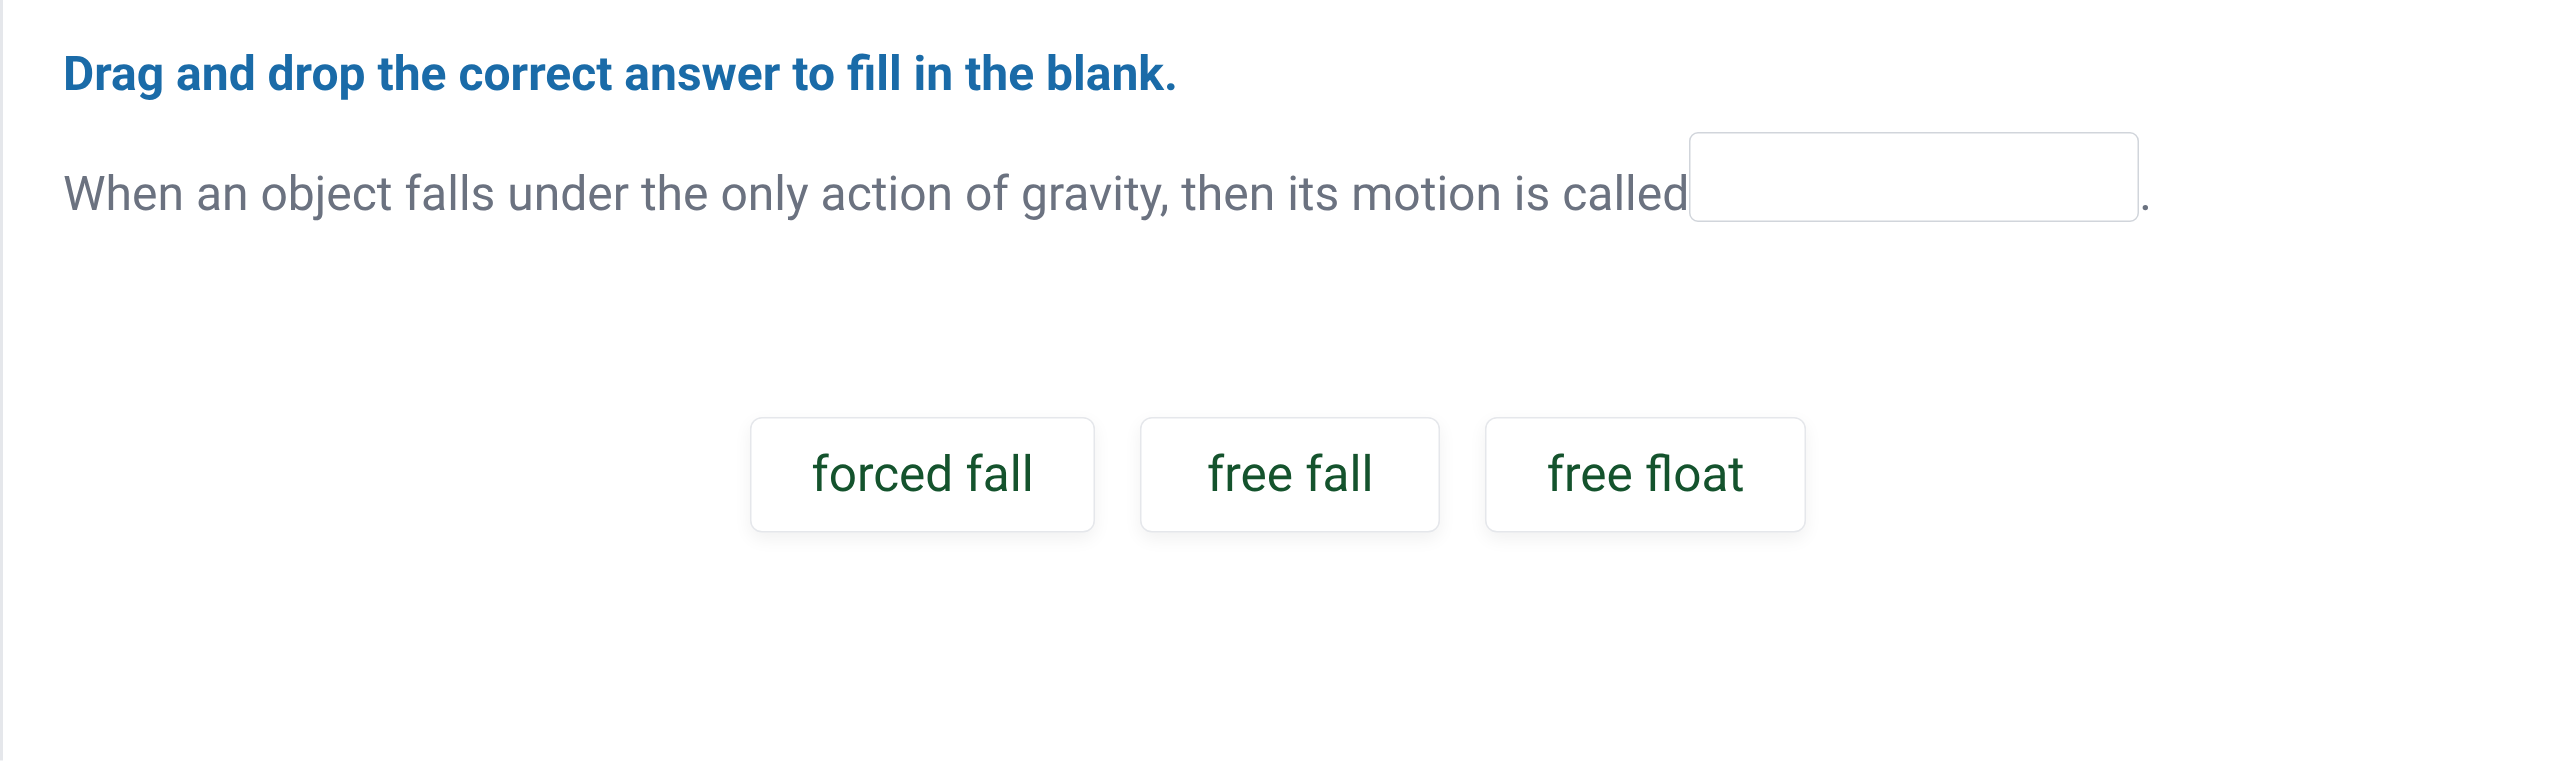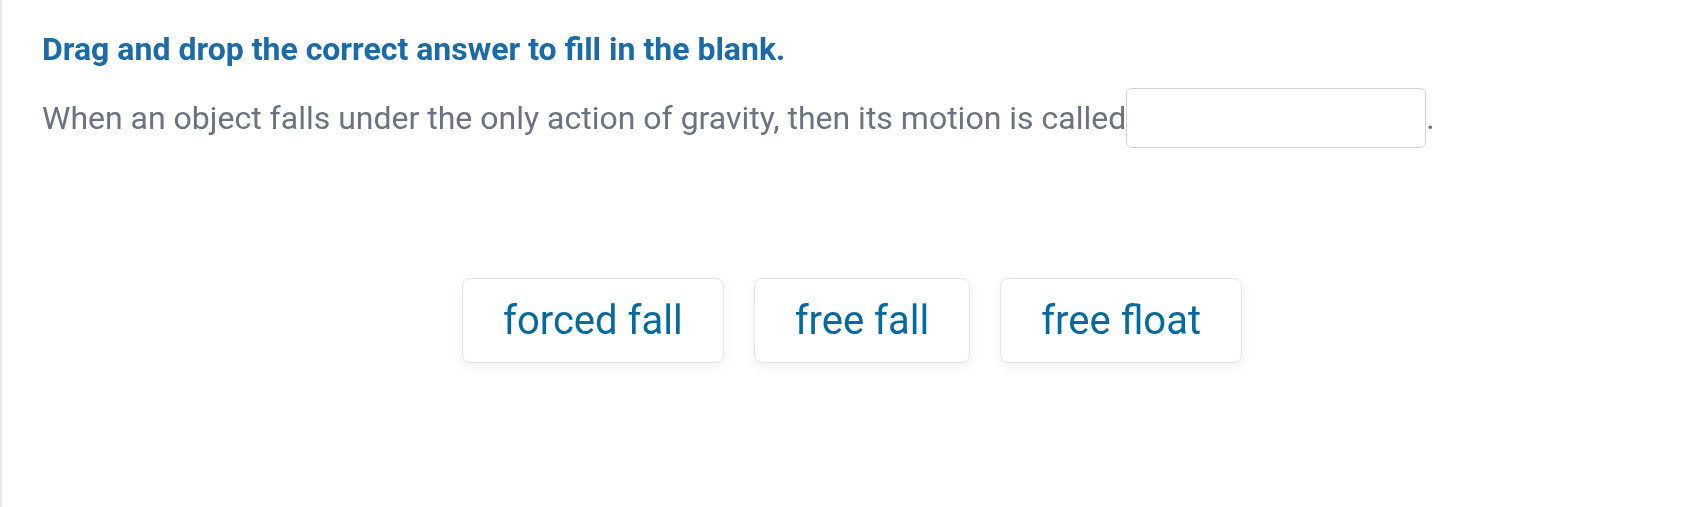--- a/index.html
+++ b/index.html
@@ -17,21 +17,21 @@
     position: relative;
   }
   .instruction {
     font-size: 32px;
     font-weight: 700;
     color: #1a6ba8;
     margin-bottom: 20px;
   }
   .question-line {
     display: flex;
-    align-items: center;
+    align-items: flex-end;
     flex-wrap: wrap;
     margin-bottom: 120px;
   }
   .question-text {
     font-size: 32px;
     font-weight: 400;
     color: #6b7280;
   }
   .blank-slot {
     display: inline-block;
@@ -50,23 +50,23 @@
   .options-row {
     display: flex;
     justify-content: center;
     gap: 30px;
     padding: 10px 40px;
   }
   .option-item {
     padding: 18px 40px;
     min-width: 200px;
     text-align: center;
-    font-size: 40px;
+    font-size: 33px;
     font-weight: 400;
-    color: #0369a1;
+    color: #14532d;
     background: #ffffff;
     border: 1px solid #e5e7eb;
     border-radius: 8px;
     box-shadow: 0 4px 12px rgba(0,0,0,0.06);
     cursor: grab;
     user-select: none;
   }
 </style>
 </head>
 <body>

